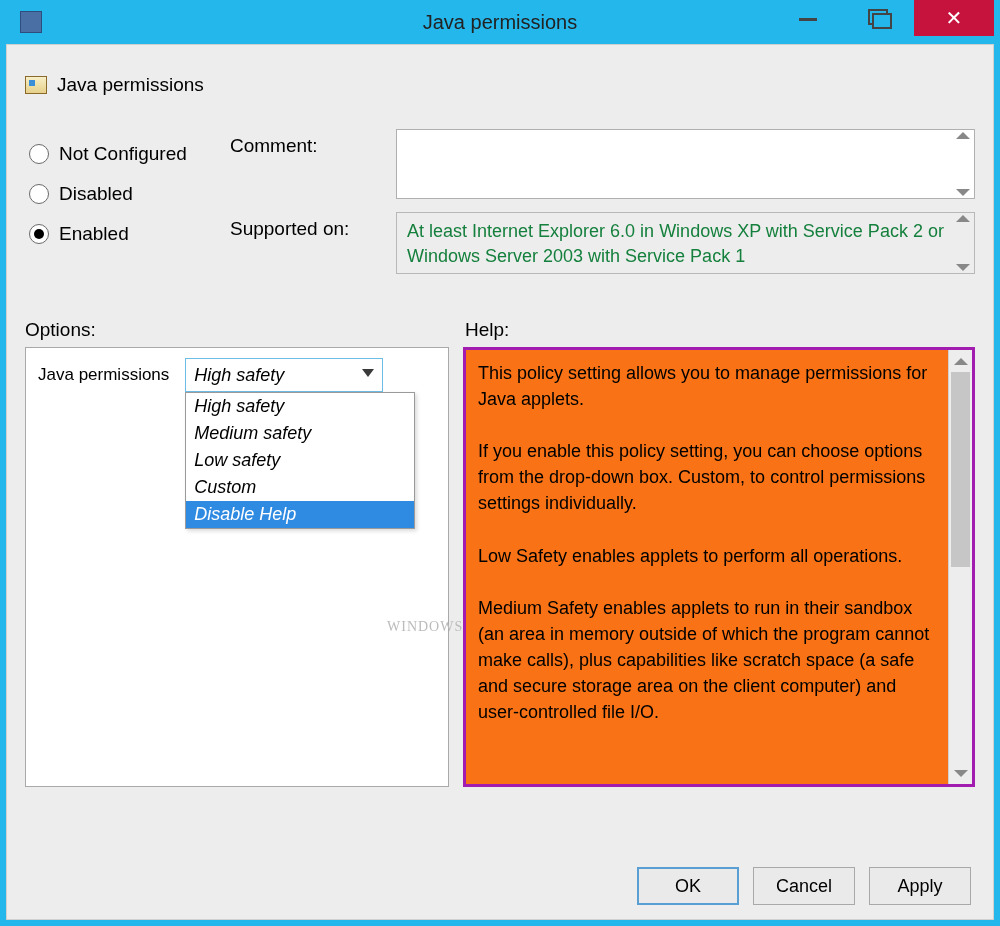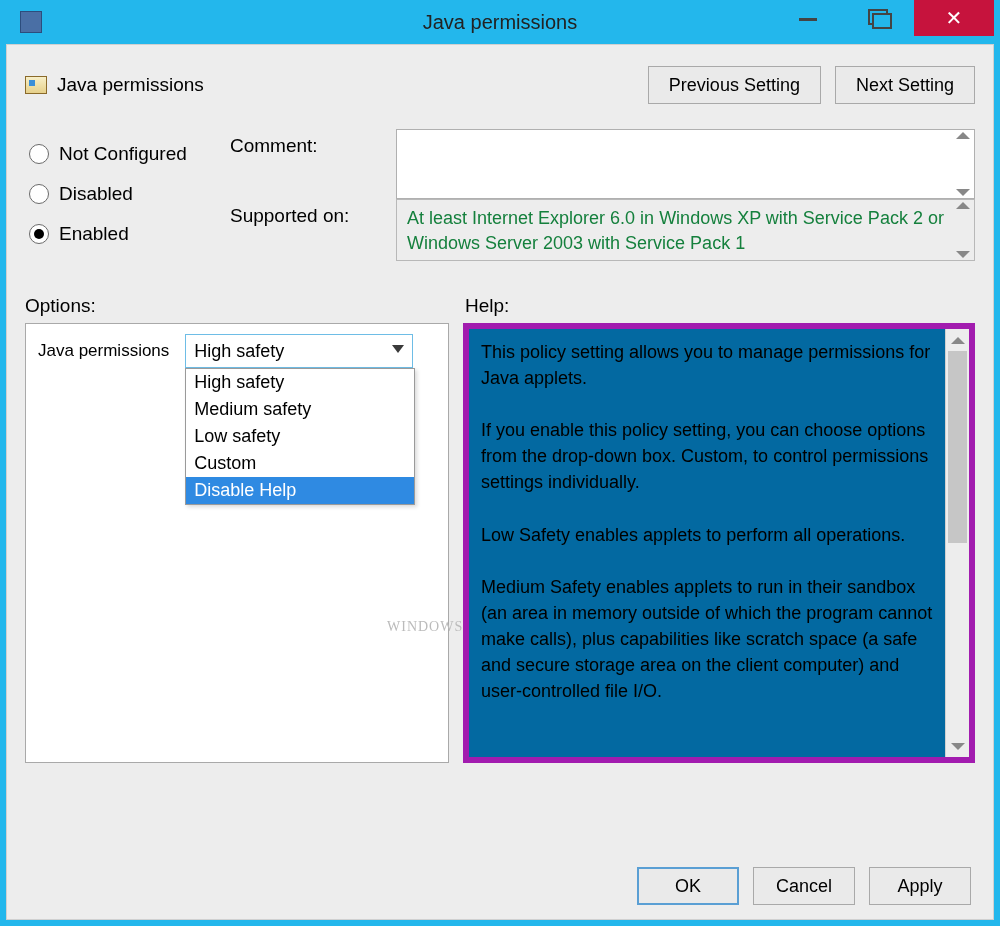--- a/index.html
+++ b/index.html
@@ -149,21 +149,21 @@
     background: #fff;
   }
   .radio.checked::after {
     content:'';
     position:absolute; left:4px; top:4px;
     width:10px; height:10px; border-radius:50%;
     background:#000;
   }
   .form-col { flex:1; }
   .form-row {
-    display:flex; gap:16px; margin-bottom:0;
+    display:flex; gap:16px; margin-bottom:13px;
   }
   .form-label {
     width: 150px;
     font-size: 19px;
     padding-top: 6px;
   }
   .textbox {
     flex:1;
     background:#fff;
     border:1px solid #b0b0b0;
@@ -212,21 +212,22 @@
     background:#fff;
     border:1px solid #a9a9a9;
     padding: 10px 12px;
     position:relative;
   }
   .options-panel .row {
     display:flex; align-items:center; gap:16px;
   }
   .dropdown {
     position: relative;
-    width: 228px;
+    width: 198px;
+    font-style: italic;
   }
   .dropdown-display {
     height: 34px;
     border: 1px solid #6ebde6;
     background: #fff;
     display:flex; align-items:center;
     padding: 0 8px;
     font-size: 18px;
     position: relative;
   }
@@ -249,22 +250,22 @@
   .dropdown-item {
     padding: 3px 8px;
     font-size: 18px;
   }
   .dropdown-item.selected {
     background:#2f8ae2;
     color:#fff;
   }
   .help-panel {
     flex:1;
-    background:#0369a1;
-    border:6px solid #a21caf;
+    background:#f97316;
+    border:3px solid #a21caf;
     display:flex;
     justify-content:space-between;
   }
   .help-text {
     flex:1;
     padding: 10px 12px;
     font-size: 18px;
     line-height: 1.45;
     white-space: pre-wrap;
     overflow:hidden;
@@ -317,24 +318,20 @@
       <div class="titlebar-btn close">✕</div>
     </div>
   </div>
 
   <div class="dialog-body">
 
     <div class="header-row">
       <div class="policy-title">
         <span class="policy-icon"></span>
         <span>Java permissions</span>
-      </div>
-      <div class="nav-btns">
-        <button class="btn">Previous Setting</button>
-        <button class="btn">Next Setting</button>
       </div>
     </div>
 
     <div class="upper-area">
       <div class="radio-col">
         <div class="radio-row">
           <span class="radio"></span>
           <span>Not Configured</span>
         </div>
         <div class="radio-row">

